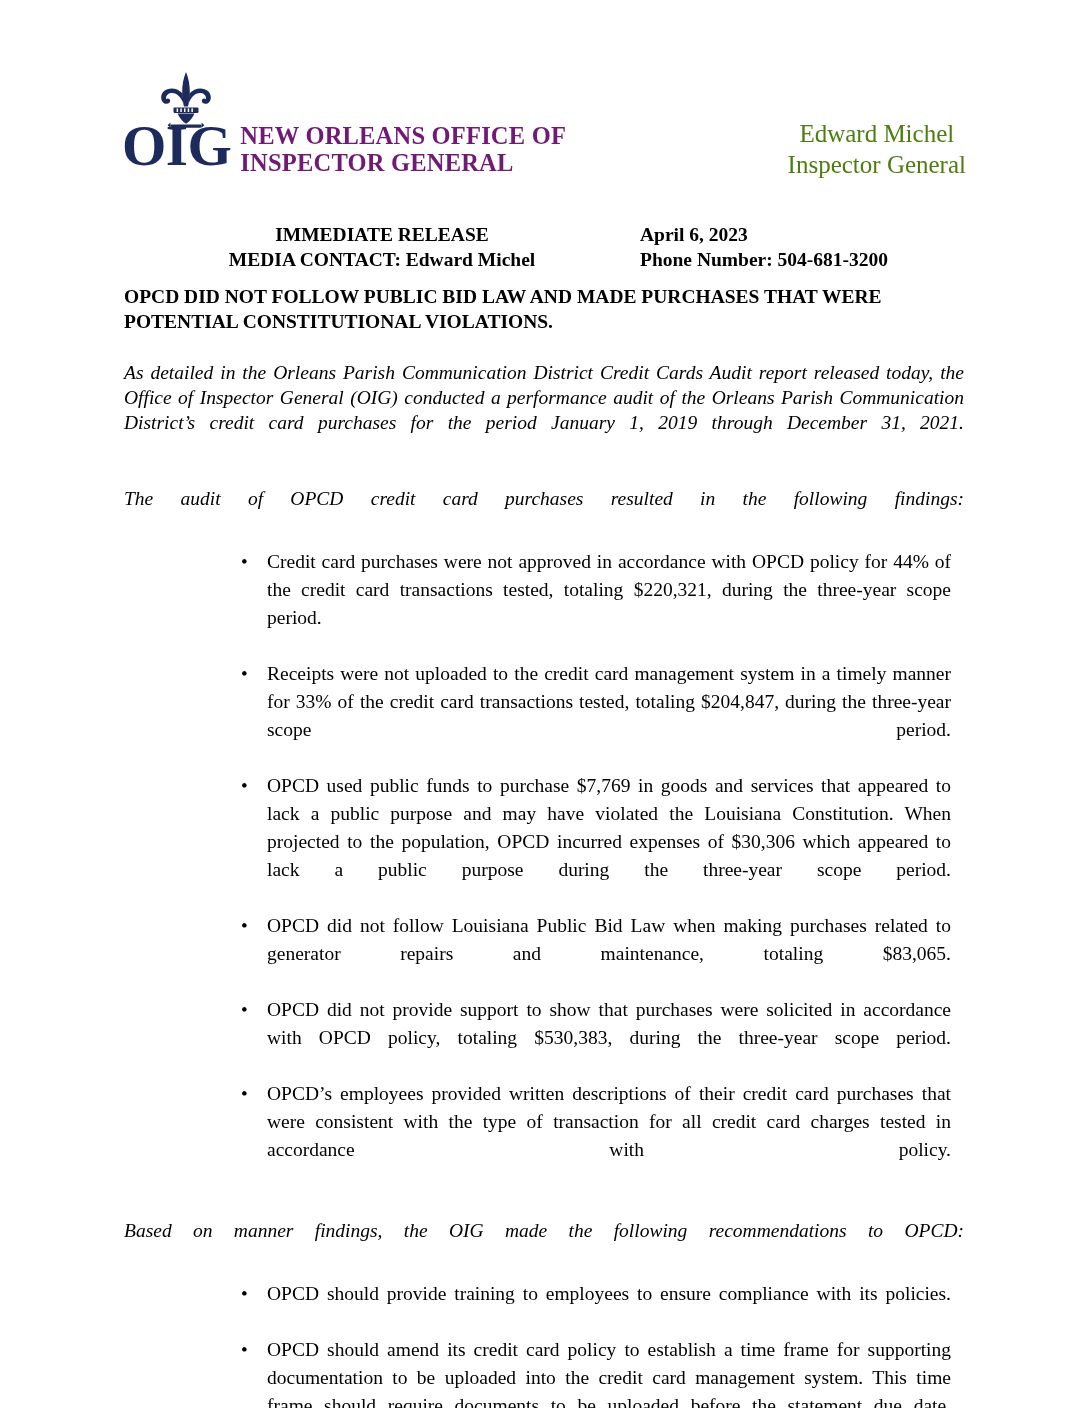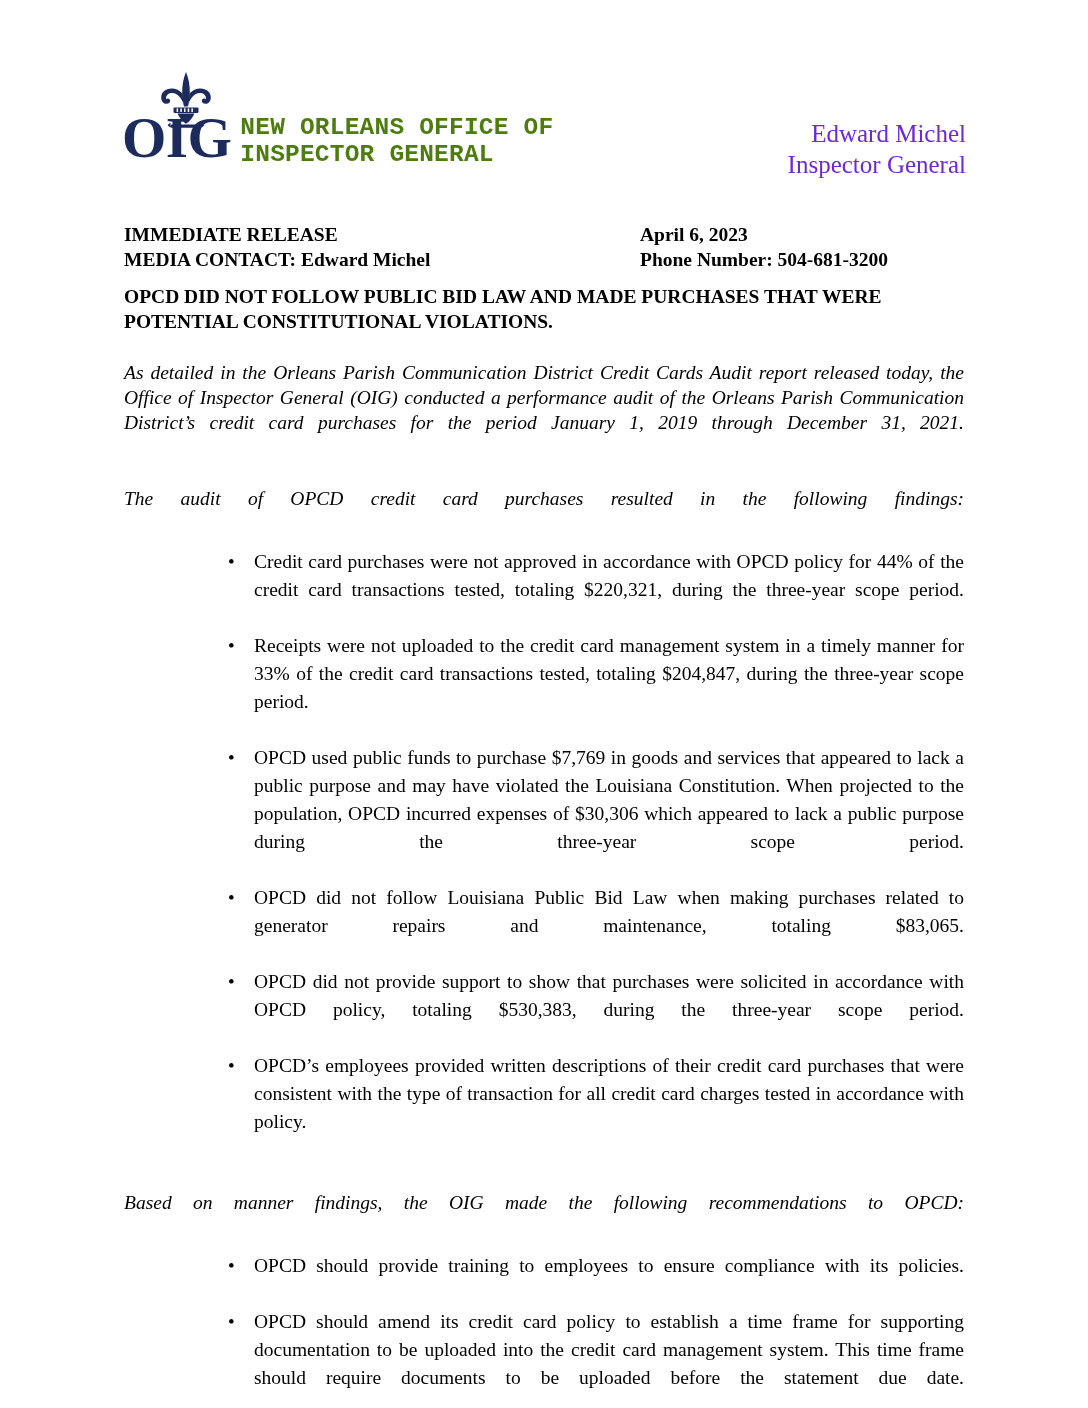--- a/index.html
+++ b/index.html
@@ -45,55 +45,55 @@
     position: absolute;
     left: 36px;
     top: 12px;
     width: 56px;
     height: 62px;
   }
 
   .oig-row {
     position: absolute;
     left: 0;
-    top: 52px;
+    top: 60px;
     display: flex;
     align-items: flex-start;
   }
 
   .oig-mark {
     font-family: "Liberation Serif", "DejaVu Serif", serif;
     font-weight: bold;
     font-size: 57px;
     line-height: 56px;
     letter-spacing: -0.5px;
     color: #1d2a5c;
   }
 
   .oig-words {
     margin-left: 9px;
     margin-top: 4px;
-    font-family: Liberation Mono, monospace;
+    font-family: Liberation Serif, serif;
     font-weight: bold;
     font-size: 24.5px;
     line-height: 27px;
     letter-spacing: 0.2px;
-    color: #4d7c0f;
+    color: #701a75;
     white-space: nowrap;
   }
 
   .official-block {
     position: absolute;
     right: 122px;
     top: 60px;
-    text-align: right;
+    text-align: center;
     font-family: "Liberation Serif", "DejaVu Serif", serif;
     font-size: 25px;
     line-height: 31px;
-    color: #6d28d9;
+    color: #4d7c0f;
     white-space: nowrap;
   }
 
   
   .content {
     position: absolute;
     left: 124px;
     top: 222px;
     width: 840px;
   }
@@ -105,20 +105,21 @@
     line-height: 25px;
   }
   .meta-row {
     display: flex;
     align-items: baseline;
     white-space: nowrap;
   }
   .meta-left {
     width: 516px;
     flex: 0 0 516px;
+    text-align: center;
   }
   .meta-right {
     flex: 1 1 auto;
   }
 
   .headline {
     margin-top: 12px;
     font-weight: bold;
     font-size: 19.5px;
     line-height: 25px;
@@ -131,21 +132,21 @@
     margin-top: 26px;
     font-size: 19.5px;
     line-height: 25px;
     text-align: justify;
     text-justify: inter-word;
     font-style: italic;
   }
 
   ul.bullets {
     list-style: none;
-    margin: 0;
+    margin: 13px;
     padding: 0;
     margin-top: 12px;
   }
   ul.bullets li {
     position: relative;
     padding-left: 130px;
     font-size: 19.5px;
     line-height: 28px;
     text-align: justify;
     text-justify: inter-word;

